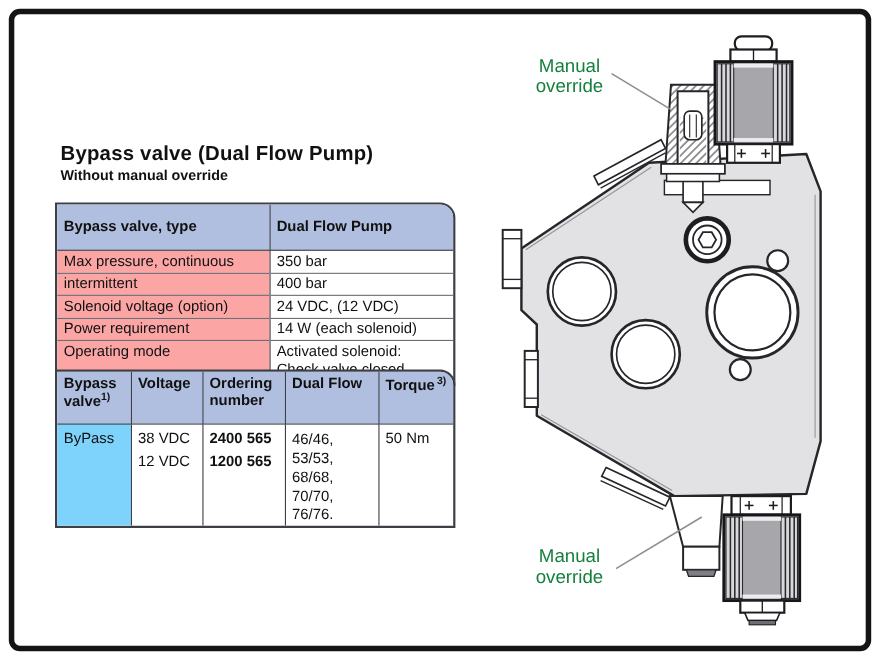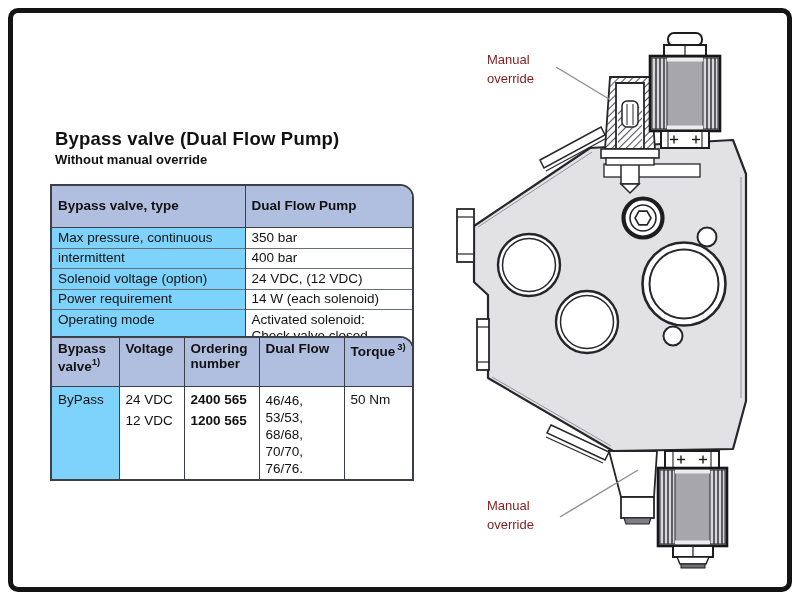--- a/index.html
+++ b/index.html
@@ -10,36 +10,36 @@
   .title{position:absolute;font-size:18.5px;font-weight:bold;letter-spacing:.2px;}
   .subtitle{position:absolute;font-size:13px;font-weight:bold;}
   .tbl-wrap{position:absolute;border:2px solid #3c4046;border-top-right-radius:14px;
             overflow:hidden;background:#fff;}
   table{border-collapse:collapse;width:100%;font-size:13.5px;table-layout:fixed;}
   th{background:#b0bfe0;font-weight:bold;text-align:left;padding:12px 6px;
      border-bottom:1.4px solid #3c4046;vertical-align:top;}
   td{padding:1.5px 6px;line-height:16.5px;vertical-align:top;}
   .spec th{height:17px;}
   .spec th:first-child{border-right:1.4px solid #3c4046;}
-  .spec td.lab{background:#7dd3fc;border-right:1.4px solid #3c4046;}
+  .spec td.lab{background:#fca5a5;border-right:1.4px solid #3c4046;}
   .spec td{height:16px;}
   .spec tr.sep td{border-top:1px solid #6a6f76;}
   .spec tr.tall td{height:36px;}
   .ord th{height:30px;padding-top:3px;}
   .ord th,.ord td{border-right:1.4px solid #3c4046;}
   .ord th:last-child,.ord td:last-child{border-right:none;}
   .ord td{height:86px;padding-top:5px;}
   .ord td.lab{background:#7dd3fc;}
   .stack{line-height:16px;margin-bottom:5px;}
   .bold .stack{font-weight:bold;}
   .multiline{white-space:pre-line;}
   .ord .multiline{line-height:17px;}
   sup{font-size:9.5px;}
   sup.gap{margin-left:2px;}
-  .dlabel{position:absolute;font-size:13px;line-height:19px;white-space:pre-line;color:#7f1d1d;}
+  .dlabel{position:absolute;font-size:17px;line-height:19px;white-space:pre-line;color:#15803d;text-align:center;}
   svg{position:absolute;left:0;top:0;}
 </style>
 </head>
 <body>
 
 <div id="page">
 
   <svg width="800" height="600" viewBox="0 0 800 600">
     <defs>
       <pattern id="hatch" width="5" height="5" patternUnits="userSpaceOnUse" patternTransform="rotate(45 0 0)">
@@ -227,21 +227,21 @@
         <tr>
           <th><span>Bypass valve</span><sup>1)</sup></th>
           <th><span>Voltage</span></th>
           <th><span>Ordering number</span></th>
           <th><span>Dual Flow</span></th>
           <th><span>Torque</span><sup class="gap">3)</sup></th>
         </tr>
         <tr>
           <td class="lab">ByPass</td>
           <td>
-            <div class="stack">24 VDC</div>
+            <div class="stack">38 VDC</div>
             <div class="stack">12 VDC</div>
           </td>
           <td class="bold">
             <div class="stack">2400 565</div>
             <div class="stack">1200 565</div>
           </td>
           <td class="multiline">46/46,
 53/53,
 68/68,
 70/70,

